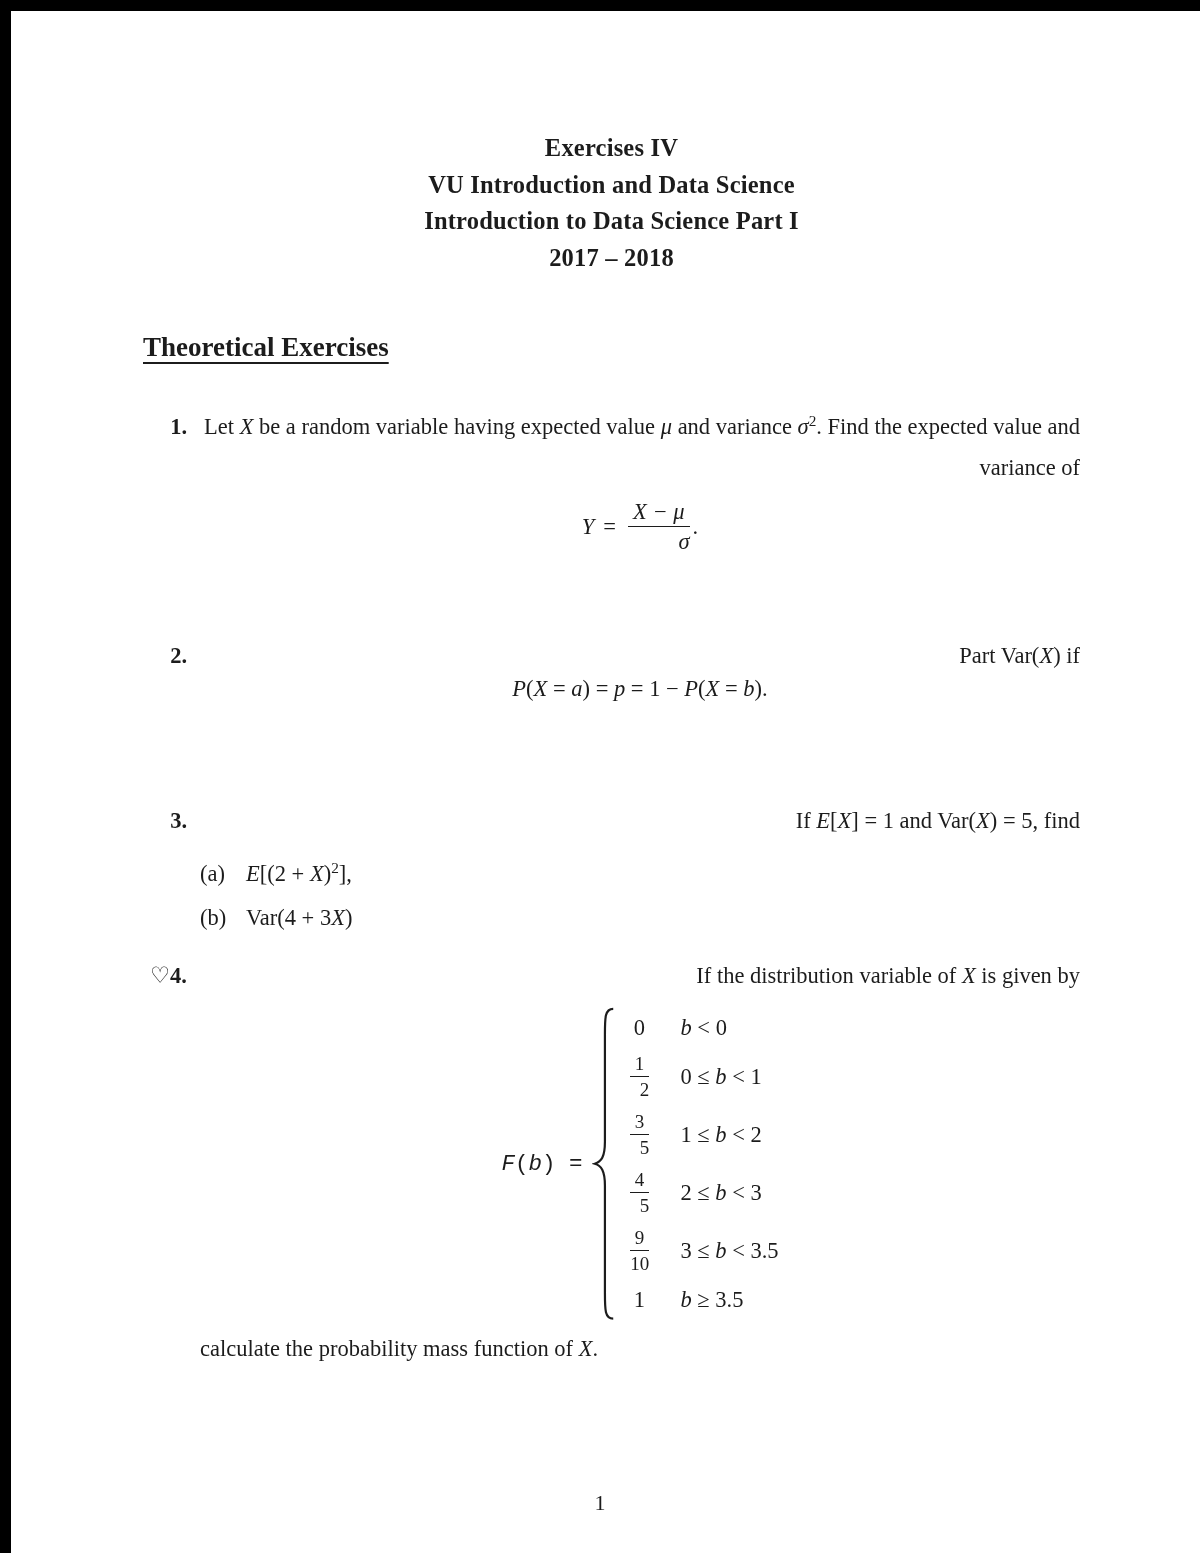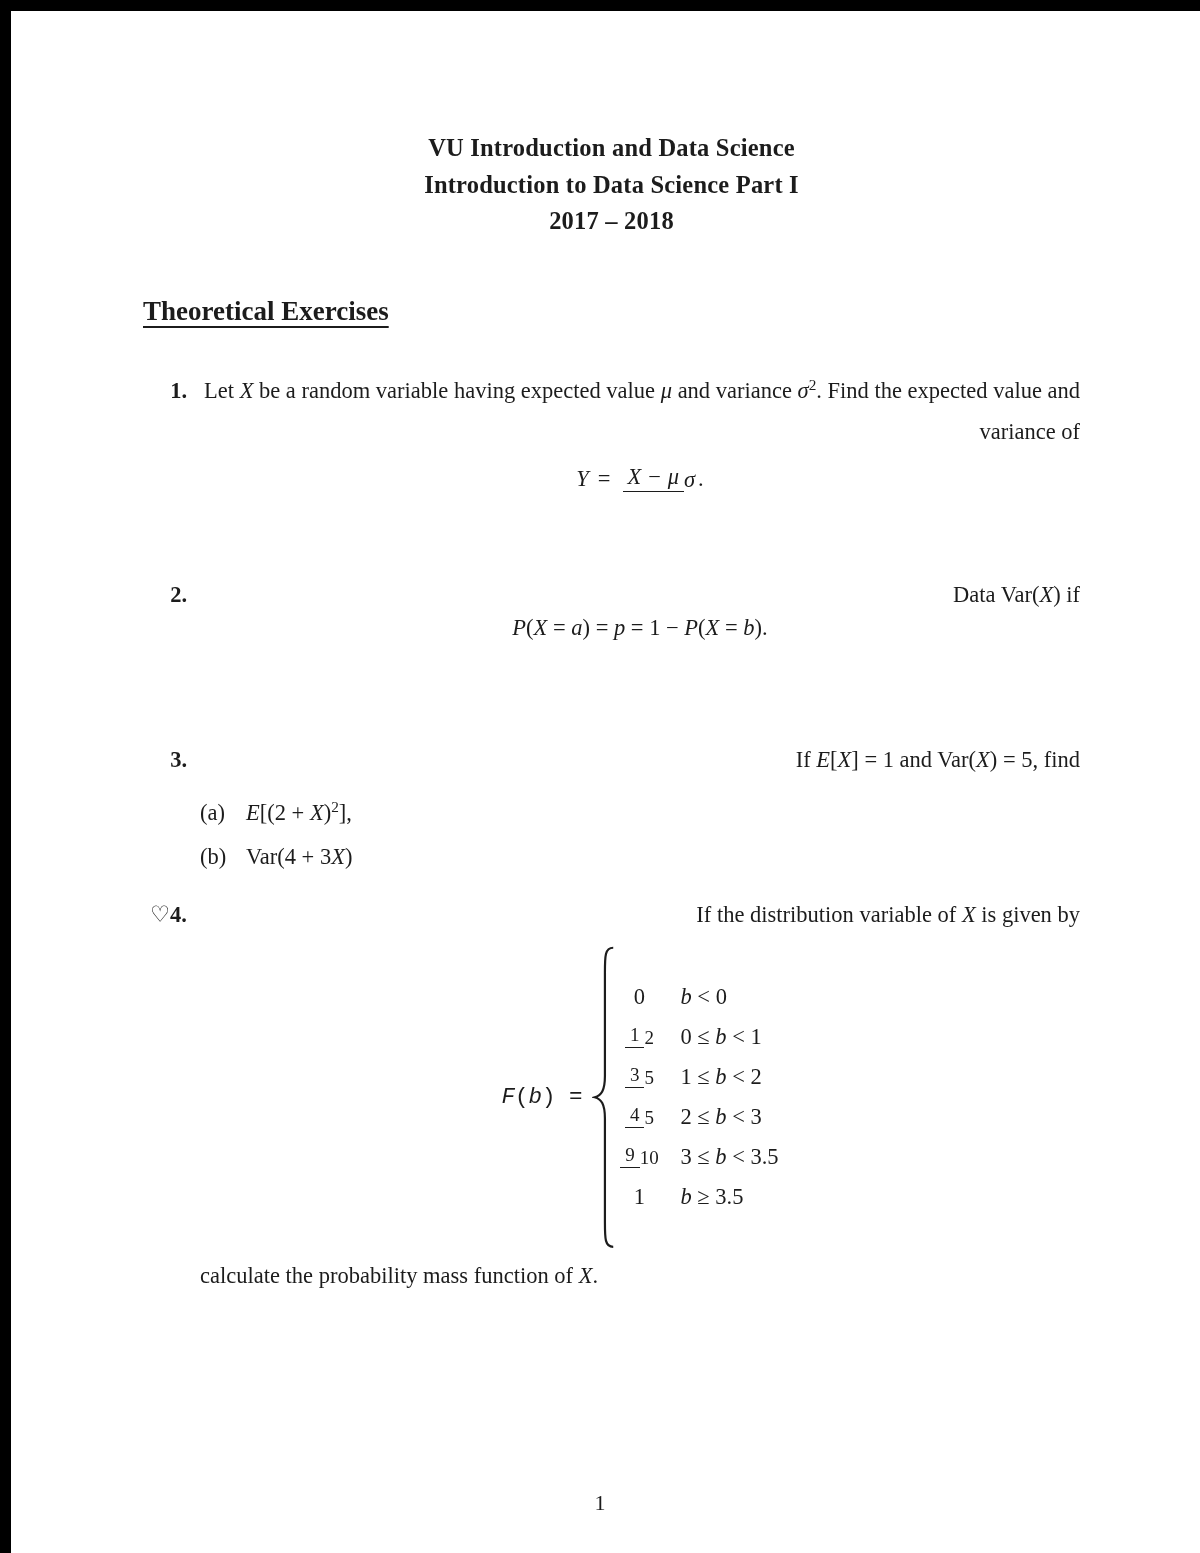--- a/index.html
+++ b/index.html
@@ -29,21 +29,21 @@
 
   .ex-row { display: flex; }
   .ex-num { font-weight: bold; width: 57px; flex: none; text-align: right; padding-right: 13px; line-height: 41px; white-space: nowrap; }
   .ex-body { flex: 1; }
   .ex-text { margin: 0; line-height: 41px; text-align: right; }
 
   .formula { text-align: center; }
   .ex-1 .formula { margin-top: 14px; }
   .rel { padding: 0 9px; }
 
-  .frac { display: inline-flex; flex-direction: row; vertical-align: middle; text-align: left; }
+  .frac { display: inline-flex; flex-direction: column; vertical-align: middle; text-align: right; }
   .frac .fnum { display: block; padding: 0 5px 2px; border-bottom: 1.5px solid #1c1c1c; line-height: 1.05; }
   .frac .fden { display: block; padding-top: 3px; line-height: 1.05; }
   .formula .frac { margin: 0 3px; position: relative; top: -2px; }
 
   .seg-m { font-style: italic; }
   .seg-sup { vertical-align: super; font-size: 68%; line-height: 0; }
 
   .subitems { margin-top: 18px; }
   .subitem { display: flex; margin-top: 14px; line-height: 30px; }
   .sub-label { width: 46px; flex: none; }
@@ -64,20 +64,21 @@
 </style>
 </head>
 <body>
 
 <div class="edge-top"></div>
 <div class="edge-left"></div>
 
 <main class="page">
 
   <header class="title-block">
+    <div>Exercises IV</div>
     <div>VU Introduction and Data Science</div>
     <div>Introduction to Data Science Part I</div>
     <div>2017 – 2018</div>
   </header>
 
   <h1 class="section-heading">Theoretical Exercises</h1>
 
   <section class="ex ex-1">
     <div class="ex-row">
       <span class="ex-num">1.</span>
@@ -90,21 +91,21 @@
             </span><span>.</span>
         </div>
       </div>
     </div>
   </section>
 
   <section class="ex ex-2">
     <div class="ex-row">
       <span class="ex-num">2.</span>
       <div class="ex-body">
-        <p class="ex-text"><span>Data Var(</span><span class="seg-m">X</span><span>) if</span></p>
+        <p class="ex-text"><span>Part Var(</span><span class="seg-m">X</span><span>) if</span></p>
         <div class="formula"><span class="seg-m">P</span><span>(</span><span class="seg-m">X</span><span> = </span><span class="seg-m">a</span><span>) = </span><span class="seg-m">p</span><span> = 1 − </span><span class="seg-m">P</span><span>(</span><span class="seg-m">X</span><span> = </span><span class="seg-m">b</span><span>).</span></div>
       </div>
     </div>
   </section>
 
   <section class="ex ex-3">
     <div class="ex-row">
       <span class="ex-num">3.</span>
       <div class="ex-body">
         <p class="ex-text"><span>If </span><span class="seg-m">E</span><span>[</span><span class="seg-m">X</span><span>] = 1 and Var(</span><span class="seg-m">X</span><span>) = 5, find</span></p>

